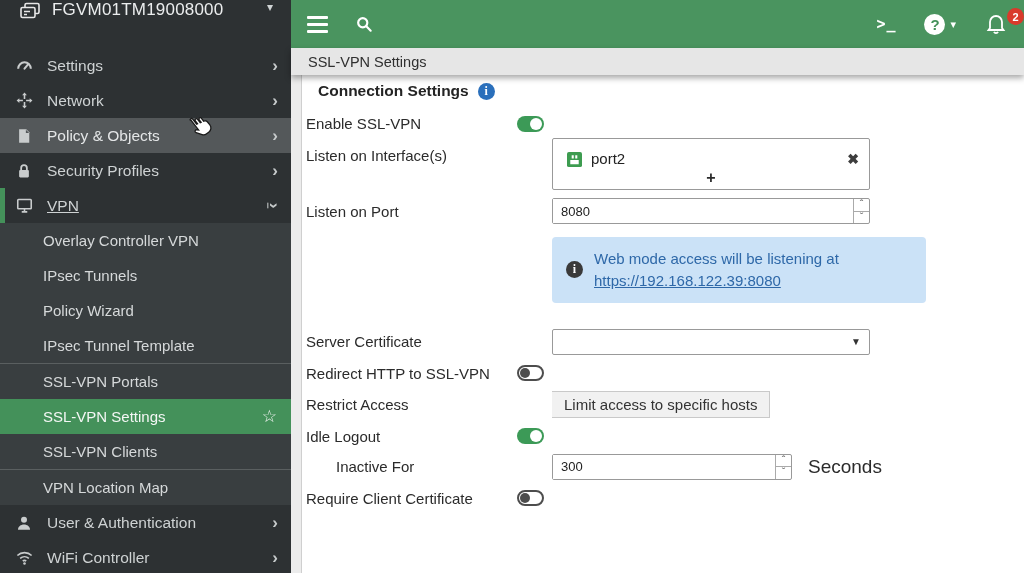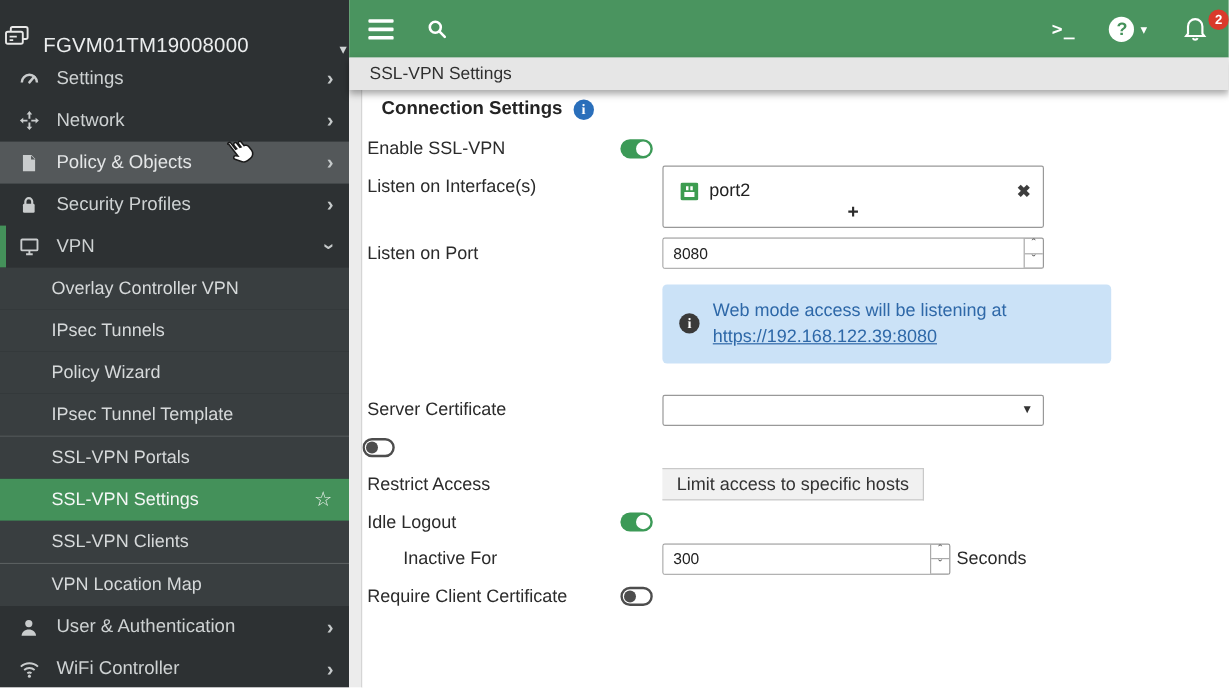--- a/index.html
+++ b/index.html
@@ -2,28 +2,28 @@
 <html><head>
 <meta charset="utf-8">
 <style>
   * { box-sizing: border-box; margin: 0; padding: 0; }
   html,body { width:1024px; height:573px; overflow:hidden; background:#fff;
               font-family:"Liberation Sans", sans-serif; }
   .app { position:relative; width:1024px; height:573px; display:flex; }
 
   
   .sidebar { width:291px; flex:0 0 291px; background:#2d3133; color:#ced2d3; overflow:hidden; }
-  .side-header { height:48px; display:flex; align-items:flex-end; padding:0 2px; color:#ebedee; }
+  .side-header { height:48px; display:flex; align-items:flex-start; padding:0 18px; color:#ebedee; }
   .side-header .dev-name { font-size:17px; margin-left:10px; letter-spacing:.2px; }
   .side-header .caret { margin-left:auto; font-size:12px; color:#cfd3d4; }
   .nav { height:35px; display:flex; align-items:center; padding:0 13px 0 14px; font-size:15.5px; cursor:default; }
   .nav .ic { width:20px; height:20px; margin-right:13px; display:flex; align-items:center; justify-content:center; }
   .nav .chev { margin-left:auto; font-size:17px; font-weight:bold; color:#c6cacb; line-height:1; }
   .nav.hovered { background:#54585a; color:#e4e6e7; }
-  .nav.vpn-open { border-left:5px solid #44915a; padding-left:9px; }
+  .nav.vpn-open { border-left:5px solid #44915a; padding-left:9px;text-decoration:underline; }
   .chev.down { display:inline-block; transform:rotate(90deg); }
   .sub { height:35px; display:flex; align-items:center; padding:0 14px 0 43px; font-size:15px; background:#393e40; color:#d6d9da; }
   .sub.active { background:#44915a; color:#f4f7f5; }
   .sub .star { margin-left:auto; font-size:17px; color:#eef3ef; }
   .sep { border-top:1px solid #5a5f60; }
 
   
   .main { flex:1; display:flex; flex-direction:column; min-width:0; }
   .topbar { height:48px; background:#4a945f; display:flex; align-items:center; padding:0 14px 0 16px; position:relative; }
   .burger { display:flex; flex-direction:column; gap:4px; cursor:pointer; }
@@ -70,21 +70,21 @@
 
   
   .numbox { display:flex; width:318px; height:26px; border:1px solid #999; border-radius:2px; background:#fff; }
   .numbox input { flex:1; border:0; outline:none; font-size:13px; color:#222; padding:0 8px;
                   font-family:"Liberation Sans", sans-serif; min-width:0; }
   .spin { width:16px; border-left:1px solid #aaa; display:flex; flex-direction:column; }
   .spin span { flex:1; display:flex; align-items:center; justify-content:center; font-size:11px;
                line-height:1; color:#555; cursor:pointer; }
   .spin span:first-child { border-bottom:1px solid #aaa; }
   .numbox.small { width:240px; }
-  .unit { margin-left:5px; font-size:15px; color:#2b2b2b; }
+  .unit { margin-left:16px; font-size:19px; color:#2b2b2b; }
 
   .ifacebox { width:318px; border:1px solid #999; border-radius:2px; background:#fff; }
   .iface-row { height:28px; display:flex; align-items:flex-end; padding:0 10px 0 14px; font-size:15px; color:#222; }
   .iface-row .x { margin-left:auto; font-size:14px; color:#3d3d3d; font-weight:bold; cursor:pointer; }
   .iface-name { margin-left:9px; }
   .iface-add { height:22px; display:flex; align-items:center; justify-content:center;
                font-size:16px; font-weight:bold; color:#2b2b2b; cursor:pointer; }
 
   .alert { width:374px; background:#cbe2f7; border-radius:4px; padding:11px 14px; display:flex;
            align-items:center; gap:11px; }
@@ -330,20 +330,21 @@
           <div class="tglslot"></div>
           <div class="ctl">
             <div class="select">
               <span></span>
               <span class="caret">▼</span>
             </div>
           </div>
         </div>
 
         <div class="row" style="margin-top:10px;">
+          <div class="lbl">Redirect HTTP to SSL-VPN</div>
           <div class="tglslot">
               <div class="toggle off"></div>
             </div>
         </div>
 
         <div class="row" style="margin-top:9px;">
           <div class="lbl">Restrict Access</div>
           <div class="tglslot"></div>
           <div class="ctl">
             <div class="seg">

